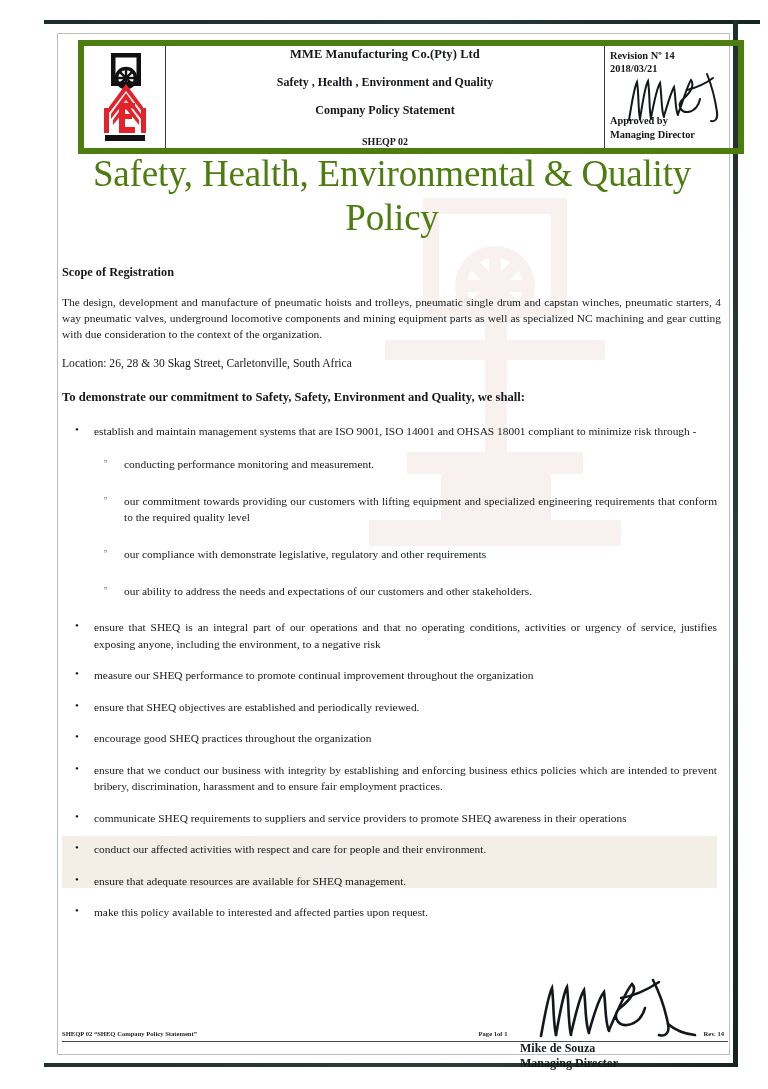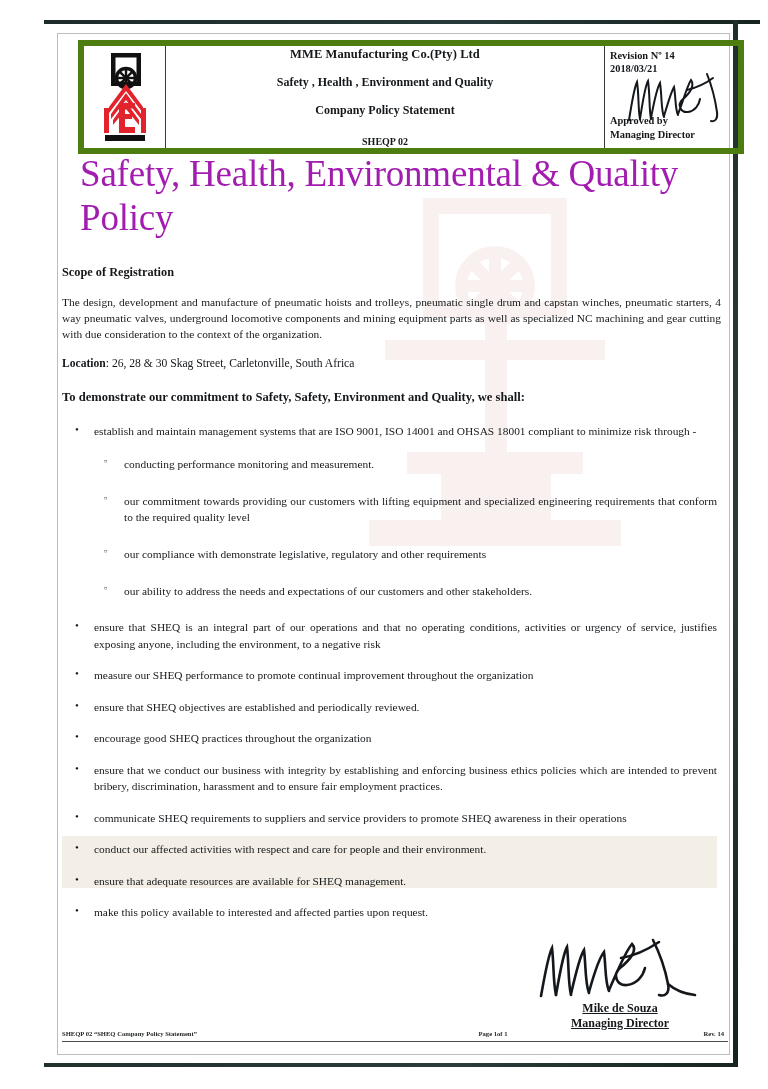--- a/index.html
+++ b/index.html
@@ -113,27 +113,28 @@
     font-size: 10.4px; font-weight: bold; text-align: center;
   }
   .hdr-rev .mdir {
     position: absolute; left: 5px; top: 83px;
     font-size: 10.4px; font-weight: bold;
   }
 
   
   .doc-title {
     position: absolute;
-    left: 80px; top: 152px;
+    left: 62px; top: 152px;
     width: 660px;
+    text-align: center;
     font-size: 37px;
     line-height: 1.18;
     font-weight: normal;
     letter-spacing: -0.2px;
-    color: #a21caf;
+    color: #4d7c0f;
   }
 
   
   .body {
     position: absolute;
     left: 62px; top: 264px;
     width: 659px;
     font-size: 11.4px;
     line-height: 1.38;
   }
@@ -142,21 +143,21 @@
     font-size: 12.3px;
     margin: 0 0 13px 0;
   }
   .para {
     text-align: justify;
     margin: 0 0 13px 0;
     font-size: 11.4px;
     line-height: 1.42;
   }
   .location { margin: 0 0 17px 0; font-size: 11.6px; }
-  .location b { font-weight: bold; }
+  .location b { font-weight: normal; }
   .commit-head {
     font-weight: bold;
     font-size: 12.6px;
     margin: 0 0 17px 0;
   }
 
   ul.lvl1 {
     list-style: none;
     margin: 4px; padding: 0;
   }
@@ -192,24 +193,22 @@
     content: "\25AB";
     position: absolute;
     left: 10px; top: -1px;
     font-size: 9px;
     color: #3a3e42;
   }
 
   
   .signblock {
     position: absolute;
-    left: 520px; top: 938px;
+    left: 520px; top: 978px;
     width: 200px;
-    text-align: center;
-    text-decoration: underline;
   }
   .signblock .sig2 { width: 170px; height: 62px; display:block; margin: 0 auto; }
   .signblock .nm { font-weight: bold; font-size: 12px; margin-top: 1px; }
   .signblock .ttl { font-weight: bold; font-size: 12px; }
 
   
   .footer-rule {
     position: absolute;
     left: 62px; top: 1041px;
     width: 666px; height: 1px;

